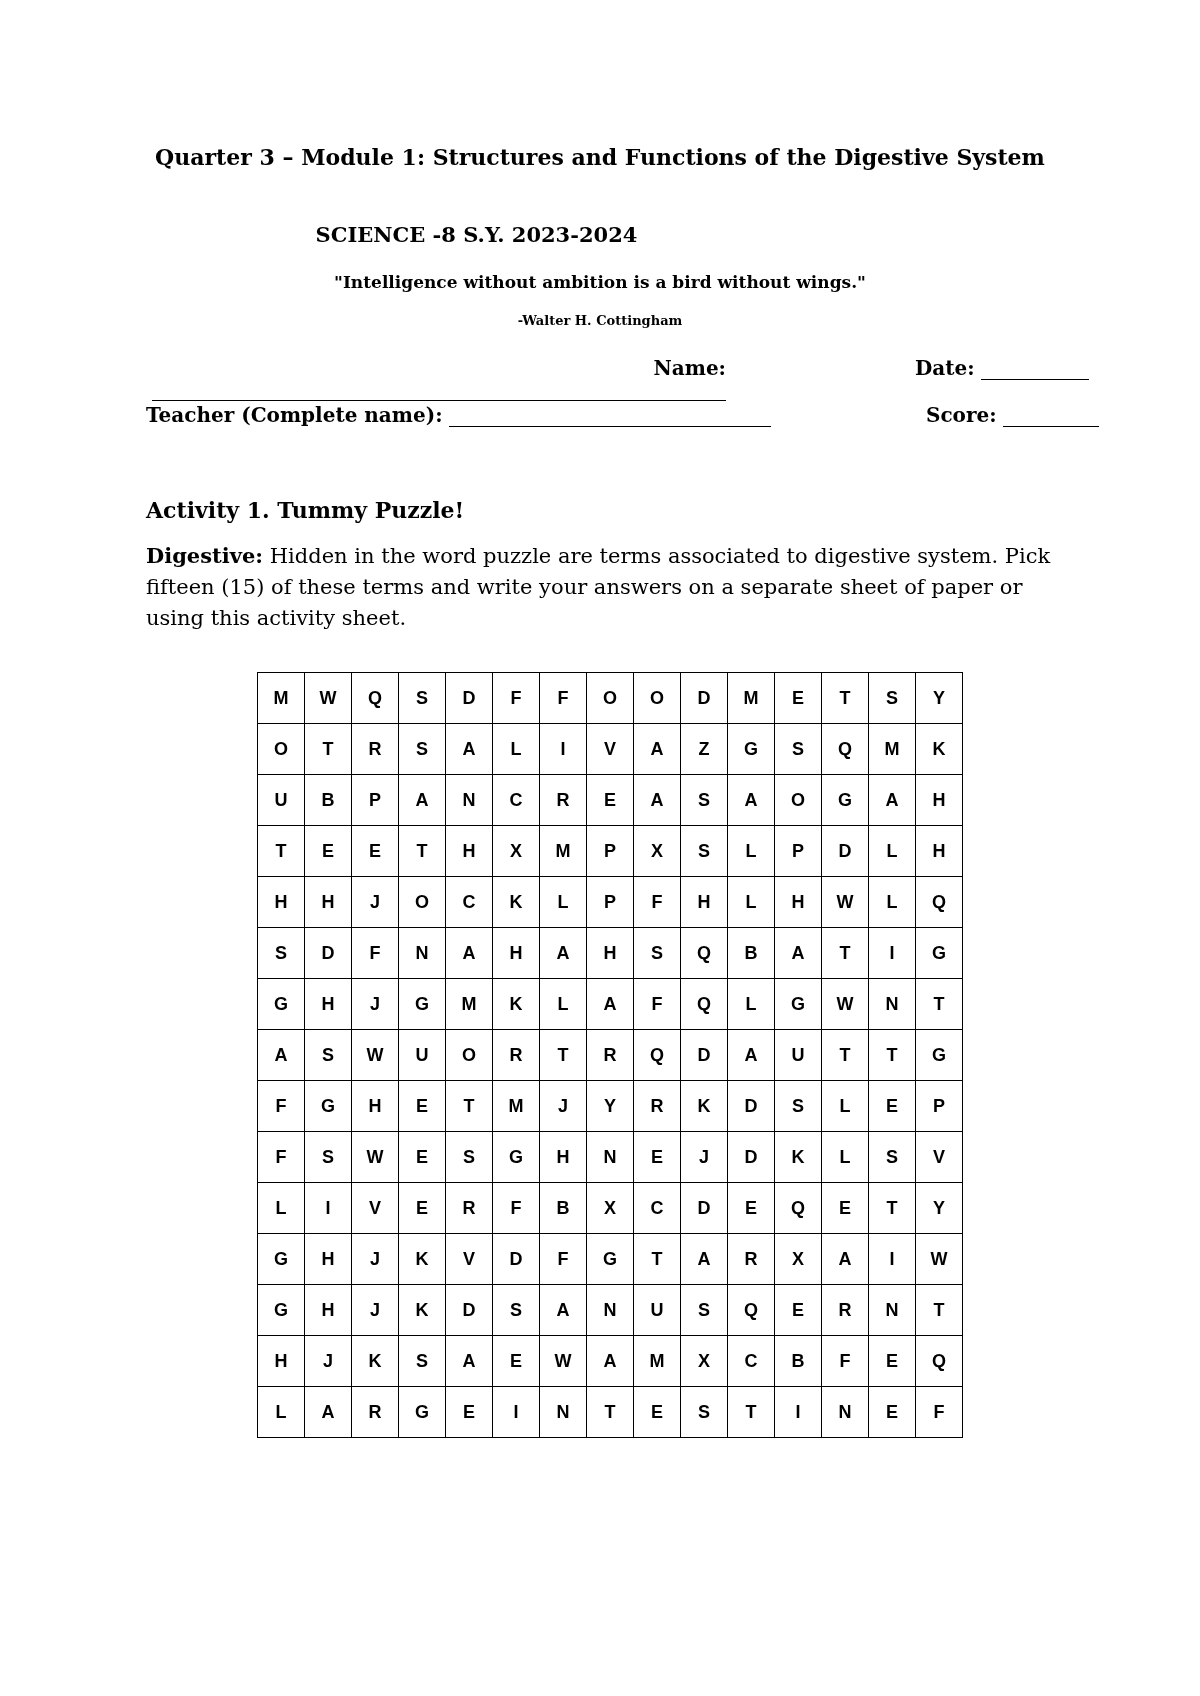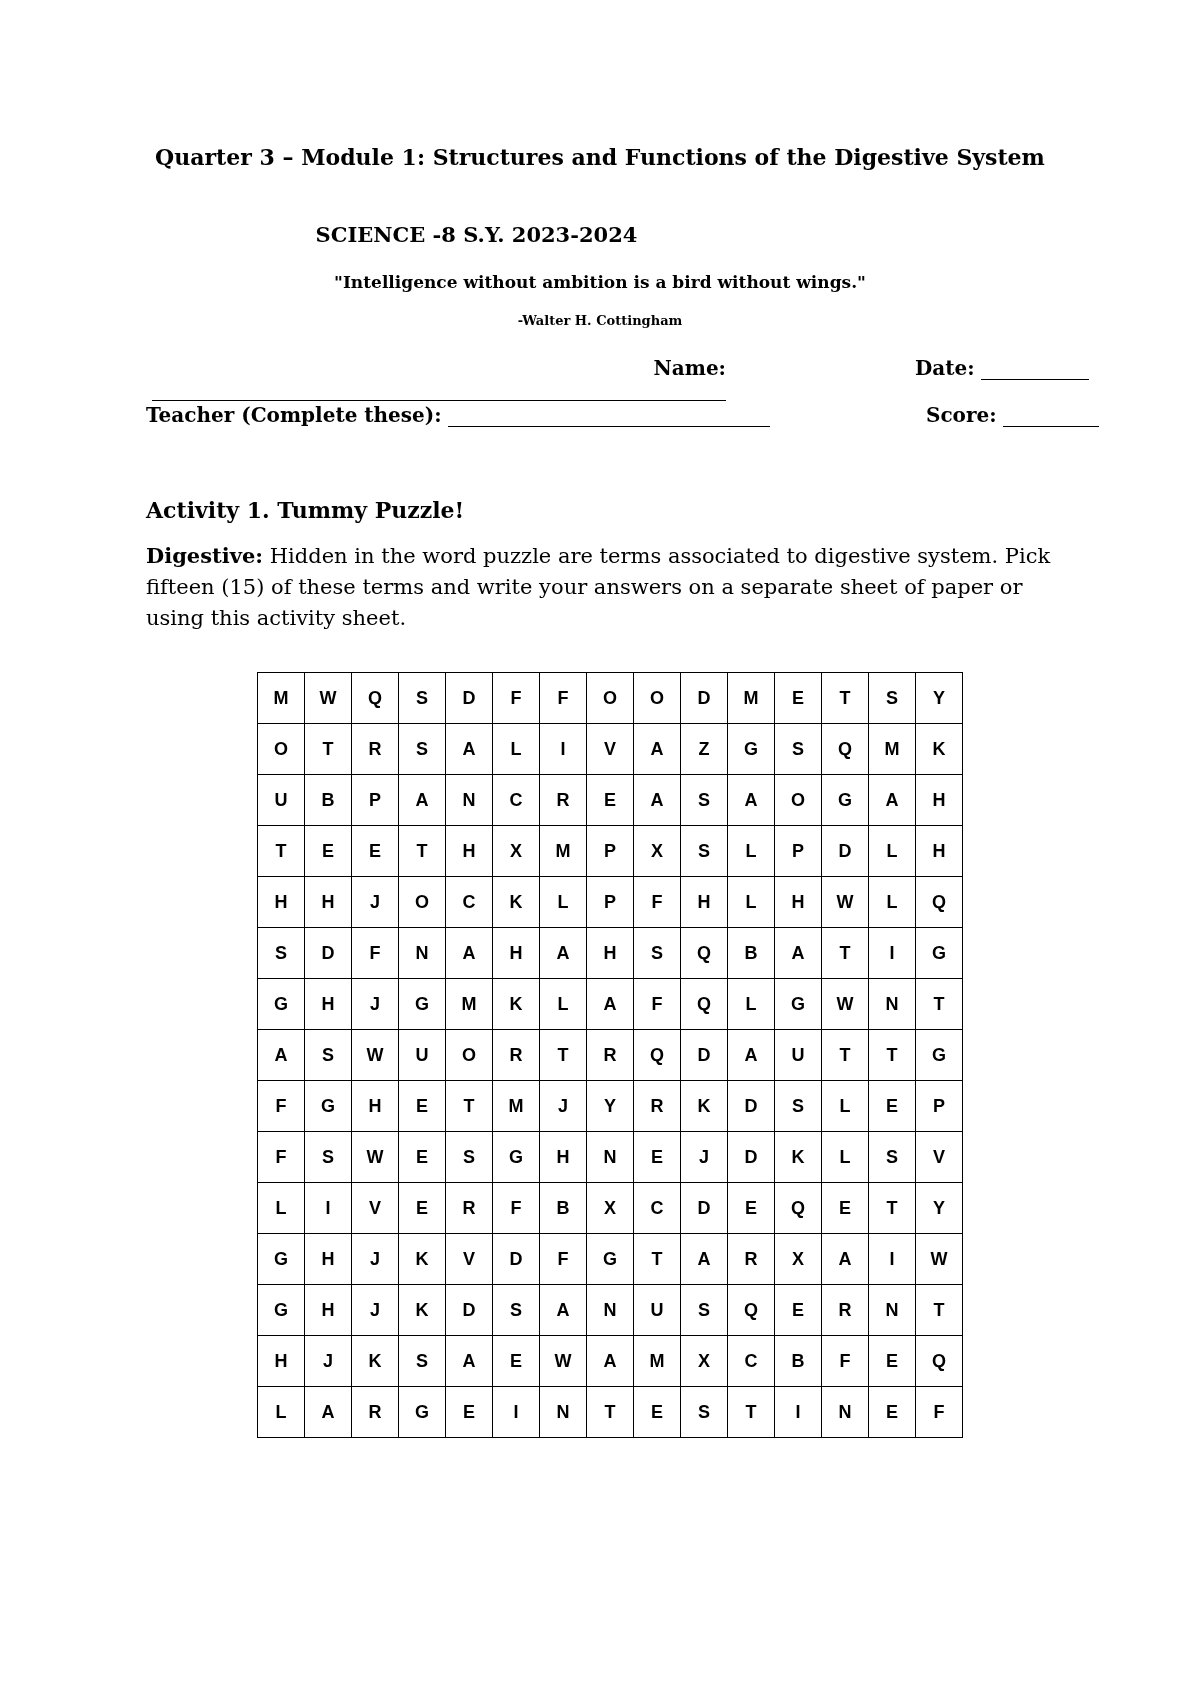--- a/index.html
+++ b/index.html
@@ -26,21 +26,21 @@
 
 <div class="field" style="top:356px;left:146px;flex-direction:column;">
   <span>Name:</span>
   <span class="line" style="width:574px;"></span>
 </div>
 <div class="field" style="top:356px;left:876px;margin-left:39px;">
   <span>Date:</span>
   <span class="line" style="width:108px;"></span>
 </div>
 <div class="field" style="top:403px;left:146px;">
-  <span>Teacher (Complete these):</span>
+  <span>Teacher (Complete name):</span>
   <span class="line" style="width:322px;"></span>
 </div>
 <div class="field" style="top:403px;left:878px;margin-left:48px;">
   <span>Score:</span>
   <span class="line" style="width:96px;"></span>
 </div>
 
 <div class="activity">Activity 1. Tummy Puzzle!</div>
 <div class="directions"><b>Digestive:</b><span> Hidden in the word puzzle are terms associated to digestive system. Pick fifteen (15) of these terms and write your answers on a separate sheet of paper or using this activity sheet.</span></div>
 

